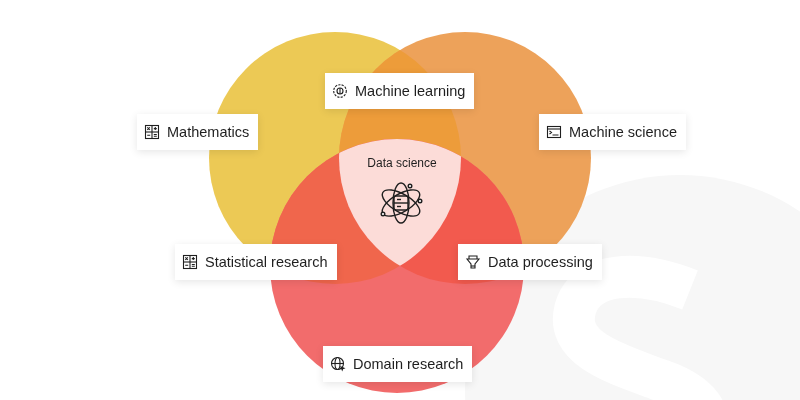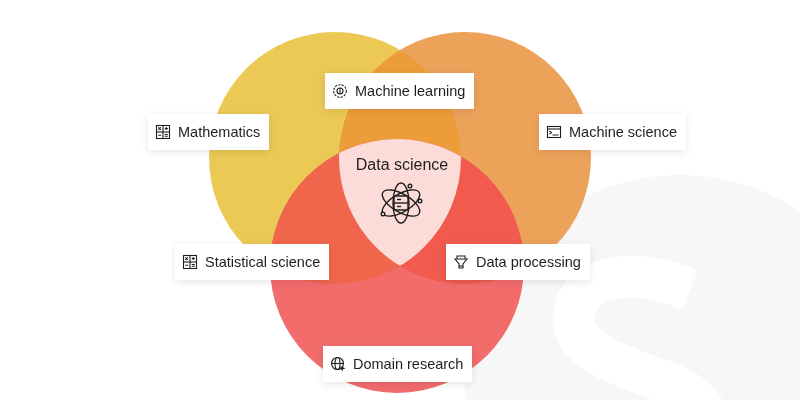--- a/index.html
+++ b/index.html
@@ -1,20 +1,20 @@
 <!DOCTYPE html>
 <html><head>
 <meta charset="utf-8">
 <style>
   html,body{margin:0;padding:0;}
   body{width:800px;height:400px;background:#ffffff;position:relative;overflow:hidden;font-family:"Liberation Sans","DejaVu Sans",sans-serif;}
   #stage{position:absolute;left:0;top:0;width:800px;height:400px;}
   .label{position:absolute;background:#fff;border-radius:0;box-shadow:0 2px 8px rgba(0,0,0,0.10);height:36px;display:flex;align-items:center;padding:0 9px 0 7px;font-size:14.5px;color:#1f1f1f;white-space:nowrap;box-sizing:border-box;}
   .label svg{width:16px;height:16px;margin-right:7px;flex:none;}
-  .center-title{position:absolute;left:340px;top:156px;width:124px;text-align:center;font-size:16px;color:#1f1f1f;}
+  .center-title{position:absolute;left:340px;top:156px;width:124px;text-align:center;font-size:12px;color:#1f1f1f;}
   .center-icon{position:absolute;left:378px;top:181px;width:46px;height:44px;}
 </style>
 </head>
 <body>
 
 <div id="stage">
   <svg width="800" height="400" viewBox="0 0 800 400" style="position:absolute;left:0;top:0">
     <defs>
       <clipPath id="cY">
           <circle cx="335" cy="158" r="126"></circle>
@@ -70,21 +70,21 @@
 
   <div class="label" style="left:325px;top:73px">
     <svg viewBox="0 0 16 16" fill="none" stroke="#1f1f1f" stroke-width="1.1">
       <circle cx="8" cy="8" r="6.3" stroke-dasharray="2.2 1.2"></circle>
       <circle cx="8" cy="8" r="3"></circle>
       <line x1="8" y1="5" x2="8" y2="11"></line>
     </svg>
     <span>Machine learning</span>
   </div>
 
-  <div class="label" style="left:148px;top:114px">
+  <div class="label" style="left:137px;top:114px">
     <svg viewBox="0 0 16 16" fill="none" stroke="#1f1f1f" stroke-width="1.1">
       <rect x="1.5" y="1.5" width="13" height="13"></rect>
       <line x1="8" y1="1.5" x2="8" y2="14.5"></line>
         <line x1="1.5" y1="8" x2="14.5" y2="8"></line>
       <path d="M3.3 3.3l2.5 2.5M5.8 3.3l-2.5 2.5M9.8 4.6h3M11.3 3.1v3M3.2 11.3h3M9.8 10.5h3M9.8 12.3h3"></path>
     </svg>
     <span>Mathematics</span>
   </div>
 
   <div class="label" style="left:539px;top:114px">
@@ -96,24 +96,24 @@
     <span>Machine science</span>
   </div>
 
   <div class="label" style="left:175px;top:244px">
     <svg viewBox="0 0 16 16" fill="none" stroke="#1f1f1f" stroke-width="1.1">
       <rect x="1.5" y="1.5" width="13" height="13"></rect>
       <line x1="8" y1="1.5" x2="8" y2="14.5"></line>
         <line x1="1.5" y1="8" x2="14.5" y2="8"></line>
       <path d="M3.3 3.3l2.5 2.5M5.8 3.3l-2.5 2.5M9.8 4.6h3M11.3 3.1v3M3.2 11.3h3M9.8 10.5h3M9.8 12.3h3"></path>
     </svg>
-    <span>Statistical science</span>
+    <span>Statistical research</span>
   </div>
 
-  <div class="label" style="left:446px;top:244px">
+  <div class="label" style="left:458px;top:244px">
     <svg viewBox="0 0 16 16" fill="none" stroke="#1f1f1f" stroke-width="1.1">
       <path d="M4 2h8v3H4zM2 5h12l-4 5v4H6v-4z"></path>
       <line x1="6" y1="12" x2="10" y2="12"></line>
     </svg>
     <span>Data processing</span>
   </div>
 
   <div class="label" style="left:323px;top:346px">
     <svg viewBox="0 0 16 16" fill="none" stroke="#1f1f1f" stroke-width="1.1">
       <circle cx="7.5" cy="7.5" r="6"></circle>

